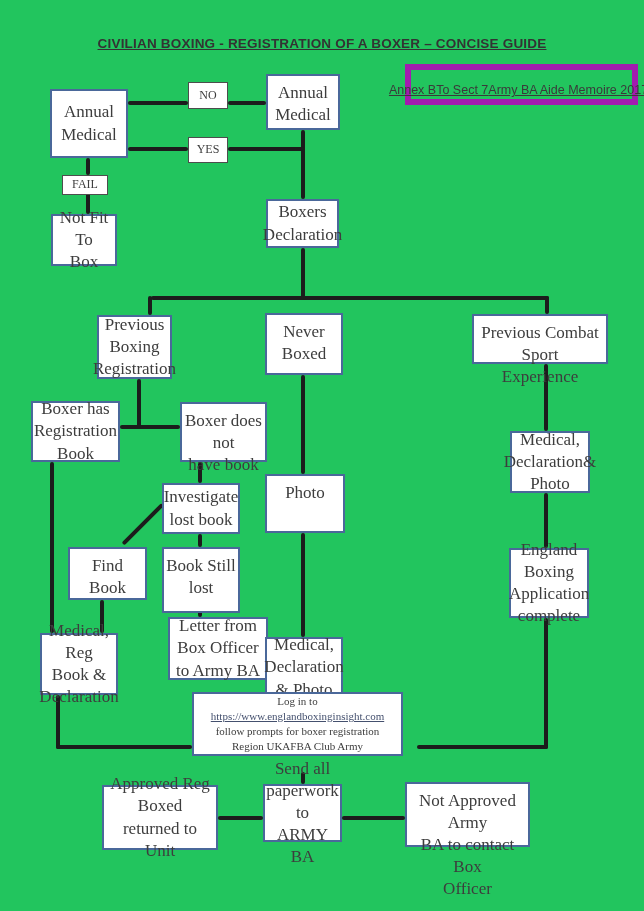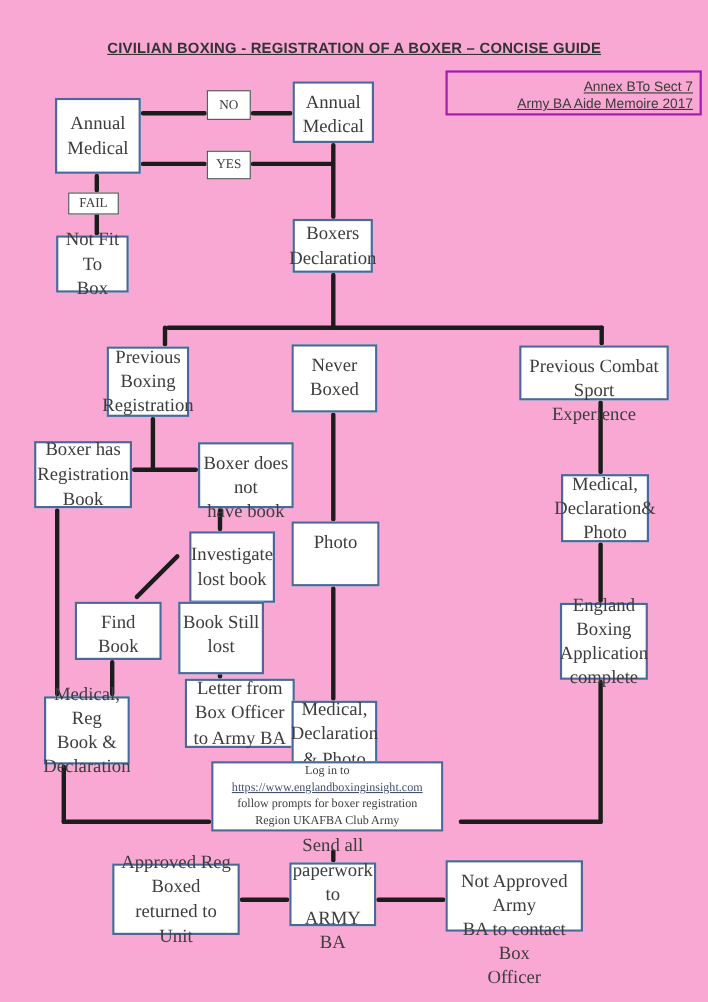--- a/index.html
+++ b/index.html
@@ -3,29 +3,29 @@
 <meta charset="utf-8">
 <style>
   :root{
     --box-border:#4a689a;
     --small-border:#4d4d4d;
     --connector:#1c1c1c;
     --text:#3d3d3d;
     --title-color:#333333;
   }
   html,body{margin:0;padding:0;background:#ffffff;}
-  #page{position:relative;width:644px;height:911px;background:#f9a8d4;overflow:hidden;
+  #page{position:relative;width:644px;height:911px;background:#22c55e;overflow:hidden;
         font-family:"Liberation Serif", serif;color:var(--text);}
   .title{position:absolute;left:0;top:36px;width:644px;text-align:center;
          font-family:"Liberation Sans", sans-serif;font-weight:bold;font-size:13.5px;
          color:var(--title-color);text-decoration:underline;letter-spacing:.2px;}
   .annex{position:absolute;left:405px;top:64px;width:233px;height:41px;
-         border:2px solid #a21caf;box-sizing:border-box;
+         border:6px solid #a21caf;box-sizing:border-box;
          font-family:"Liberation Sans", sans-serif;font-size:12.5px;color:#3a3a3a;
-         display:flex;flex-direction:column;justify-content:flex-end;align-items:flex-end;
+         display:flex;flex-direction:row;justify-content:center;align-items:flex-end;
          padding-right:6px;line-height:1.25;}
   .annex div{text-decoration:underline;white-space:nowrap;}
   .node{position:absolute;box-sizing:border-box;background:#fff;
         display:flex;align-items:center;justify-content:center;text-align:center;
         font-size:17px;line-height:1.3;white-space:pre-line;padding:2px;}
   .blue{border:2px solid var(--box-border);}
   .small{border:1.5px solid var(--small-border);font-size:12px;}
   .top{align-items:flex-start;padding-top:6px;}
   .edge{position:absolute;background:var(--connector);border-radius:2px;}
   .login{position:absolute;box-sizing:border-box;border:2px solid var(--box-border);
@@ -96,21 +96,21 @@
   <div class="node blue top" style="left:265px;top:313px;width:78px;height:62px">Never Boxed</div>
   <div class="node blue top" style="left:472px;top:314px;width:136px;height:50px">Previous Combat Sport
 Experience</div>
 
   <div class="node blue" style="left:31px;top:401px;width:89px;height:61px">Boxer has
 Registration
 Book</div>
   <div class="node blue top" style="left:180px;top:402px;width:87px;height:60px">Boxer does not
 have book</div>
 
-  <div class="node blue" style="left:172px;top:483px;width:78px;height:65px">Investigate
+  <div class="node blue" style="left:162px;top:483px;width:78px;height:51px">Investigate
 lost book</div>
   <div class="node blue top" style="left:265px;top:474px;width:80px;height:59px">Photo</div>
   <div class="node blue" style="left:510px;top:431px;width:80px;height:62px">Medical,
 Declaration&amp;
 Photo</div>
 
   <div class="node blue top" style="left:68px;top:547px;width:79px;height:53px">Find Book</div>
   <div class="node blue top" style="left:162px;top:547px;width:78px;height:66px">Book Still
 lost</div>
   <div class="node blue" style="left:509px;top:548px;width:80px;height:70px">England

